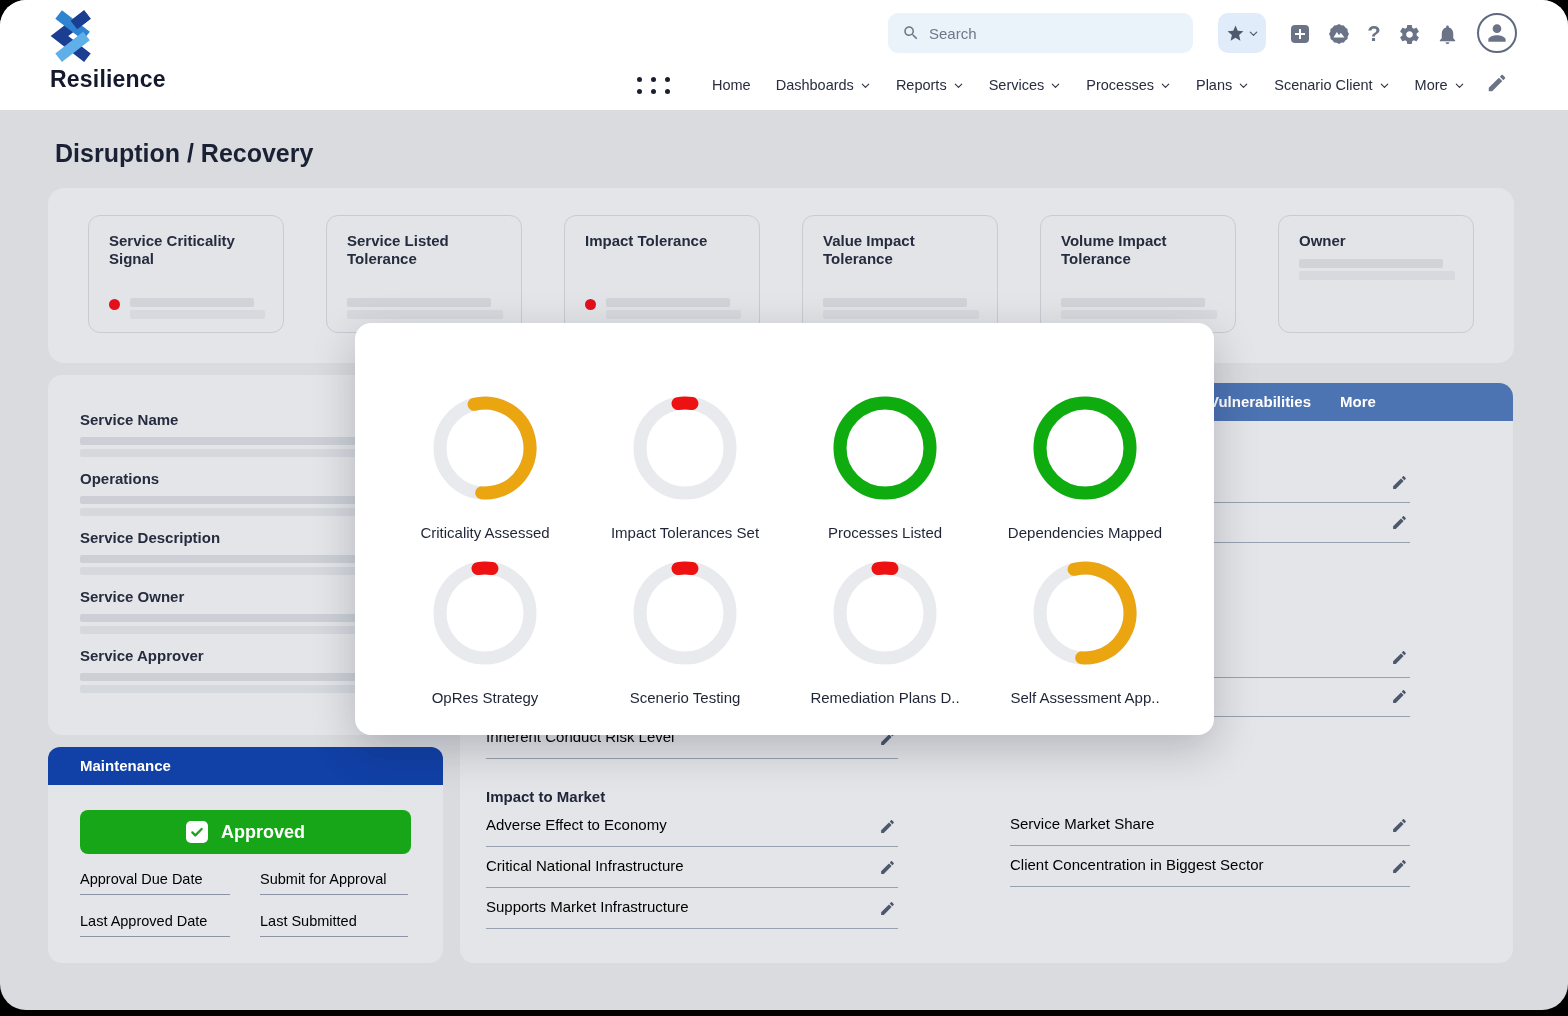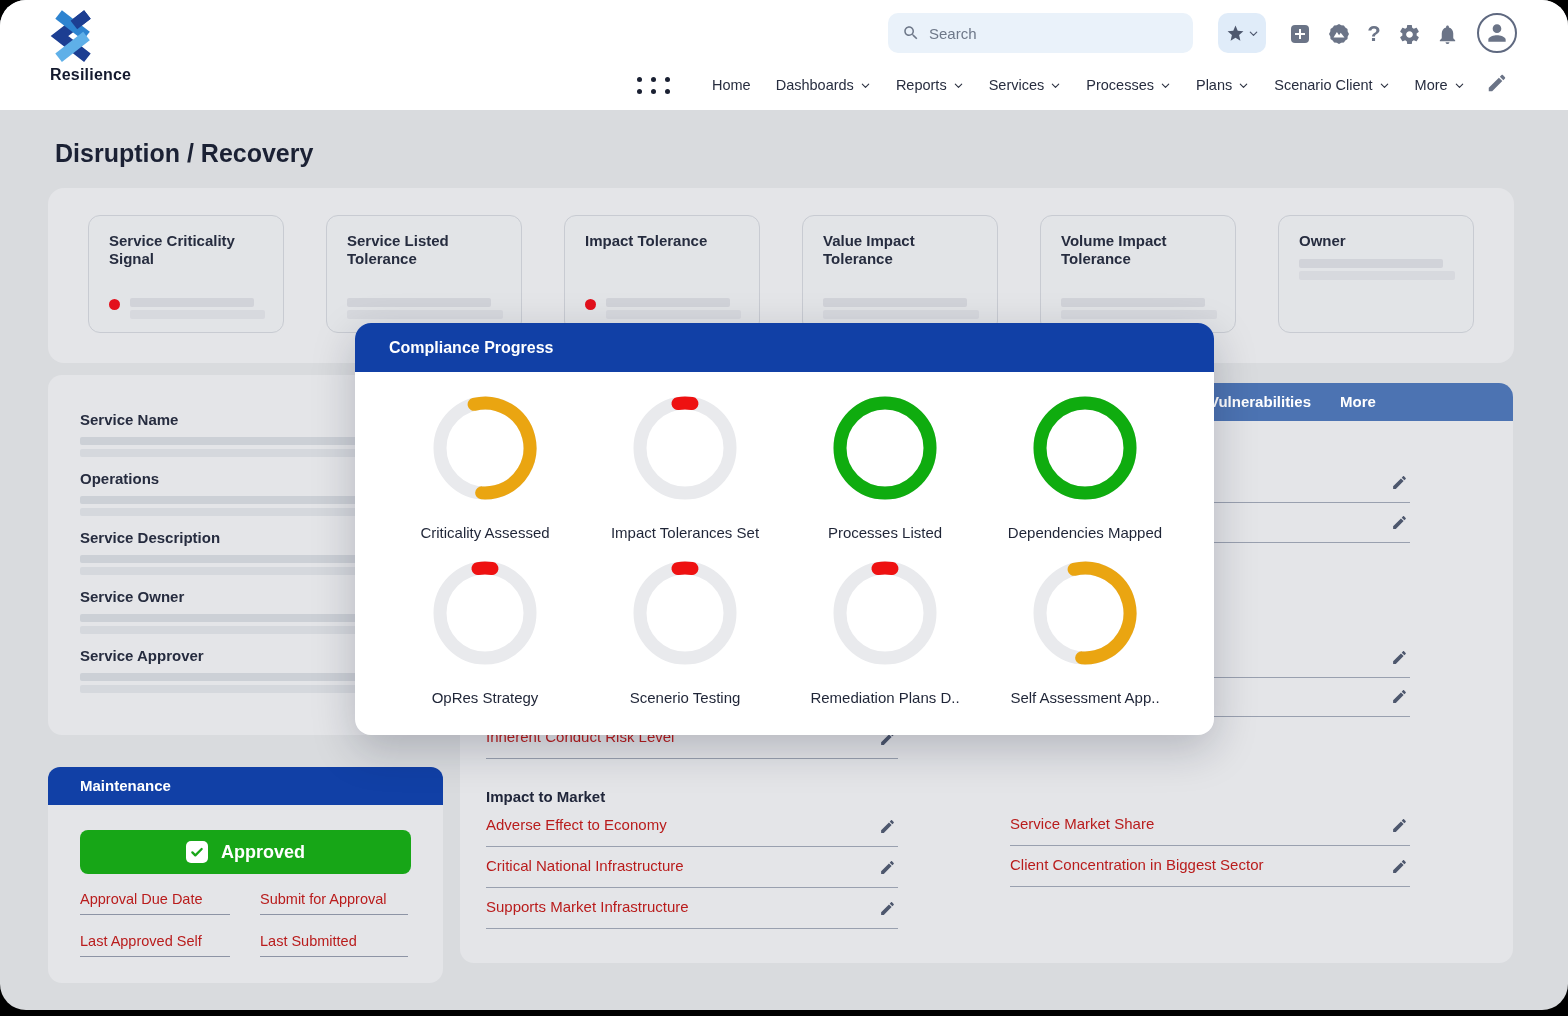--- a/index.html
+++ b/index.html
@@ -2,21 +2,21 @@
 <html style="--header-blue: #1140A6; --tab-blue: #4C73B2; --green: #17A617; --status-red: #E3101C;"><head>
 <meta charset="utf-8">
 <style>
   html,body{margin:0;padding:0;background:#000;font-family:"Liberation Sans",sans-serif;}
   .screen{position:relative;width:1568px;height:1016px;background:#000;overflow:hidden;}
   .window{position:absolute;left:0;top:0;width:1568px;height:1010px;border-radius:26px;overflow:hidden;background:#d9dbde;}
 
   
   .topbar{position:absolute;left:0;top:0;width:100%;height:110px;background:#fff;}
   .brand-logo{position:absolute;left:46px;top:8px;}
-  .brand-name{position:absolute;left:50px;top:66px;font-size:16px;font-weight:700;color:#141a2e;letter-spacing:.2px;}
+  .brand-name{position:absolute;left:50px;top:66px;font-size:23px;font-weight:700;color:#141a2e;letter-spacing:.2px;}
   .search-box{position:absolute;left:888px;top:13px;width:305px;height:40px;border-radius:10px;background:#eaf2fa;display:flex;align-items:center;padding-left:14px;box-sizing:border-box;gap:9px;cursor:text;}
   .search-box .ph{color:#6e7889;font-size:15px;}
   .fav-box{position:absolute;left:1218px;top:13px;width:48px;height:40px;border-radius:10px;background:#e0ecf9;display:flex;align-items:center;justify-content:center;gap:3px;cursor:pointer;}
   .icon-btn{position:absolute;top:21px;width:26px;height:26px;display:flex;align-items:center;justify-content:center;cursor:pointer;}
   #icon-add{left:1287px;} #icon-park{left:1326px;} #icon-help{left:1361px;} #icon-gear{left:1396px;} #icon-bell{left:1434px;}
   .help-glyph{font-size:22px;font-weight:700;color:#6b7487;}
   .avatar{position:absolute;left:1477px;top:13px;width:40px;height:40px;border-radius:50%;border:2px solid #5f6980;box-sizing:border-box;display:flex;align-items:center;justify-content:center;cursor:pointer;background:#fff;}
   .nav-row{position:absolute;left:637px;top:70px;height:30px;display:flex;align-items:center;}
   .dots-grid{display:grid;grid-template-columns:repeat(3,5px);gap:7px 9px;margin-right:42px;cursor:pointer;}
   .dots-grid i{width:5px;height:5px;border-radius:50%;background:#1a2032;}
@@ -46,26 +46,26 @@
   .svc-field .sbar{height:8px;border-radius:2px;background:#ccd0d6;}
   .svc-field .sbar + .sbar{margin-top:4px;background:#d5d8dd;}
 
   .details-panel{left:460px;top:273px;width:1053px;height:580px;}
   .tabbar{position:absolute;left:0;top:0;width:100%;height:38px;background:var(--tab-blue,#4C73B2);border-radius:14px 14px 0 0;}
   .tab{position:absolute;top:0;height:38px;line-height:38px;color:#fff;font-size:15px;font-weight:700;cursor:pointer;}
   .tab.v{left:749px;} .tab.m{left:880px;}
   .field-row{position:absolute;height:34px;cursor:pointer;}
   .field-row.cola{left:26px;width:412px;}
   .field-row.colb{left:550px;width:400px;}
-  .flabel2{font-size:15px;color:#b91c1c;}
+  .flabel2{font-size:15px;color:#000000;}
   .uline{position:absolute;left:0;right:0;top:30px;height:1px;background:#99a0af;}
   .field-row .pencil{position:absolute;right:2px;top:2px;}
   .section-title{position:absolute;left:26px;top:405px;font-size:15px;font-weight:700;color:#20263a;}
 
-  .maintenance{left:48px;top:637px;width:395px;height:216px;margin-top:20px;}
+  .maintenance{left:48px;top:637px;width:395px;height:216px;}
   .m-header{position:absolute;top:0;left:0;width:100%;height:38px;background:var(--header-blue,#1140A6);border-radius:12px 12px 0 0;color:#fff;font-weight:700;font-size:15px;line-height:38px;padding-left:32px;box-sizing:border-box;}
   .approved-btn{position:absolute;left:32px;top:63px;width:331px;height:44px;background:var(--green,#17A617);border:none;border-radius:8px;display:flex;align-items:center;justify-content:center;gap:13px;color:#fff;font-size:18px;font-weight:700;cursor:pointer;font-family:inherit;}
   .approved-check{width:22px;height:22px;background:#fff;border-radius:5px;display:flex;align-items:center;justify-content:center;}
   #maint-fields{position:absolute;left:32px;top:123px;display:grid;grid-template-columns:150px 148px;column-gap:30px;row-gap:9px;}
   .m-field{position:relative;height:33px;cursor:pointer;}
   .m-field .flabel2{font-size:14.5px;}
   .m-field .uline{top:24px;background:#8d94a5;}
 
   .modal{position:absolute;left:355px;top:213px;width:859px;height:412px;background:#fff;border-radius:16px;box-shadow:0 14px 44px rgba(15,20,40,.22);}
   .modal-header{position:absolute;top:0;left:0;width:100%;height:49px;background:var(--header-blue,#1140A6);border-radius:16px 16px 0 0;color:#fff;font-size:16px;font-weight:700;line-height:49px;padding-left:34px;box-sizing:border-box;}
@@ -352,27 +352,26 @@
           <span class="approved-check">
             <svg width="16" height="16" viewBox="0 0 24 24">
                 <path d="M5 12.5l4.5 4.5L19 7.5" fill="none" stroke="#17A617" stroke-width="3.4" stroke-linecap="round" stroke-linejoin="round"></path>
               </svg>
           </span>
           <span>Approved</span>
         </button>
         <div id="maint-fields">
             <div class="m-field"><span class="flabel2">Approval Due Date</span><div class="uline"></div></div>
             <div class="m-field"><span class="flabel2">Submit for Approval</span><div class="uline"></div></div>
-            <div class="m-field"><span class="flabel2">Last Approved Self</span><div class="uline"></div></div>
+            <div class="m-field"><span class="flabel2">Last Approved Date</span><div class="uline"></div></div>
             <div class="m-field"><span class="flabel2">Last Submitted</span><div class="uline"></div></div>
           </div>
       </section>
 
       <div class="modal">
-        <div class="modal-header">Compliance Progress</div>
         <div id="rings">
             <div class="ring-cell">
               <svg width="110" height="110" viewBox="0 0 110 110">
                 <circle cx="55" cy="55" r="45" fill="none" stroke="#E9EAED" stroke-width="13"></circle>
                 <circle cx="55" cy="55" r="45" fill="none" stroke="#EAA511" stroke-width="13" stroke-linecap="round" stroke-dasharray="155.5 282.74" transform="rotate(-104 55 55)"></circle>
               </svg>
               <div class="ring-label">Criticality Assessed</div>
             </div>
             <div class="ring-cell">
               <svg width="110" height="110" viewBox="0 0 110 110">

